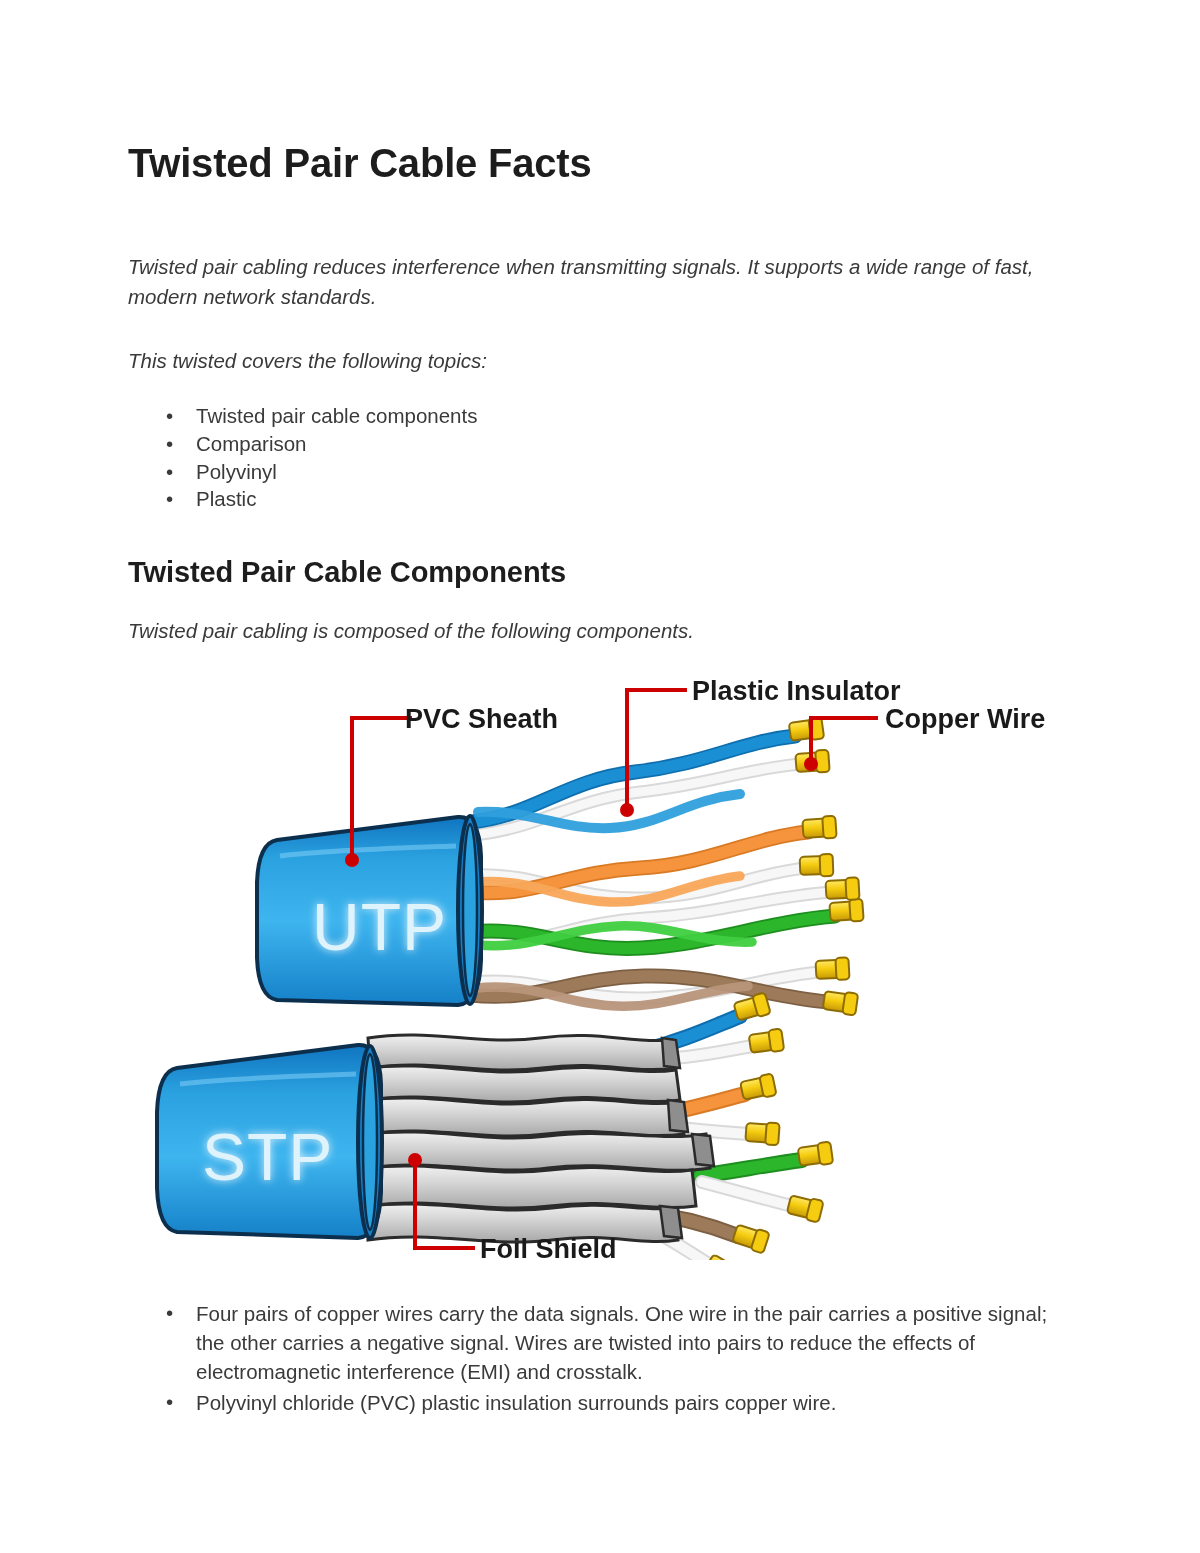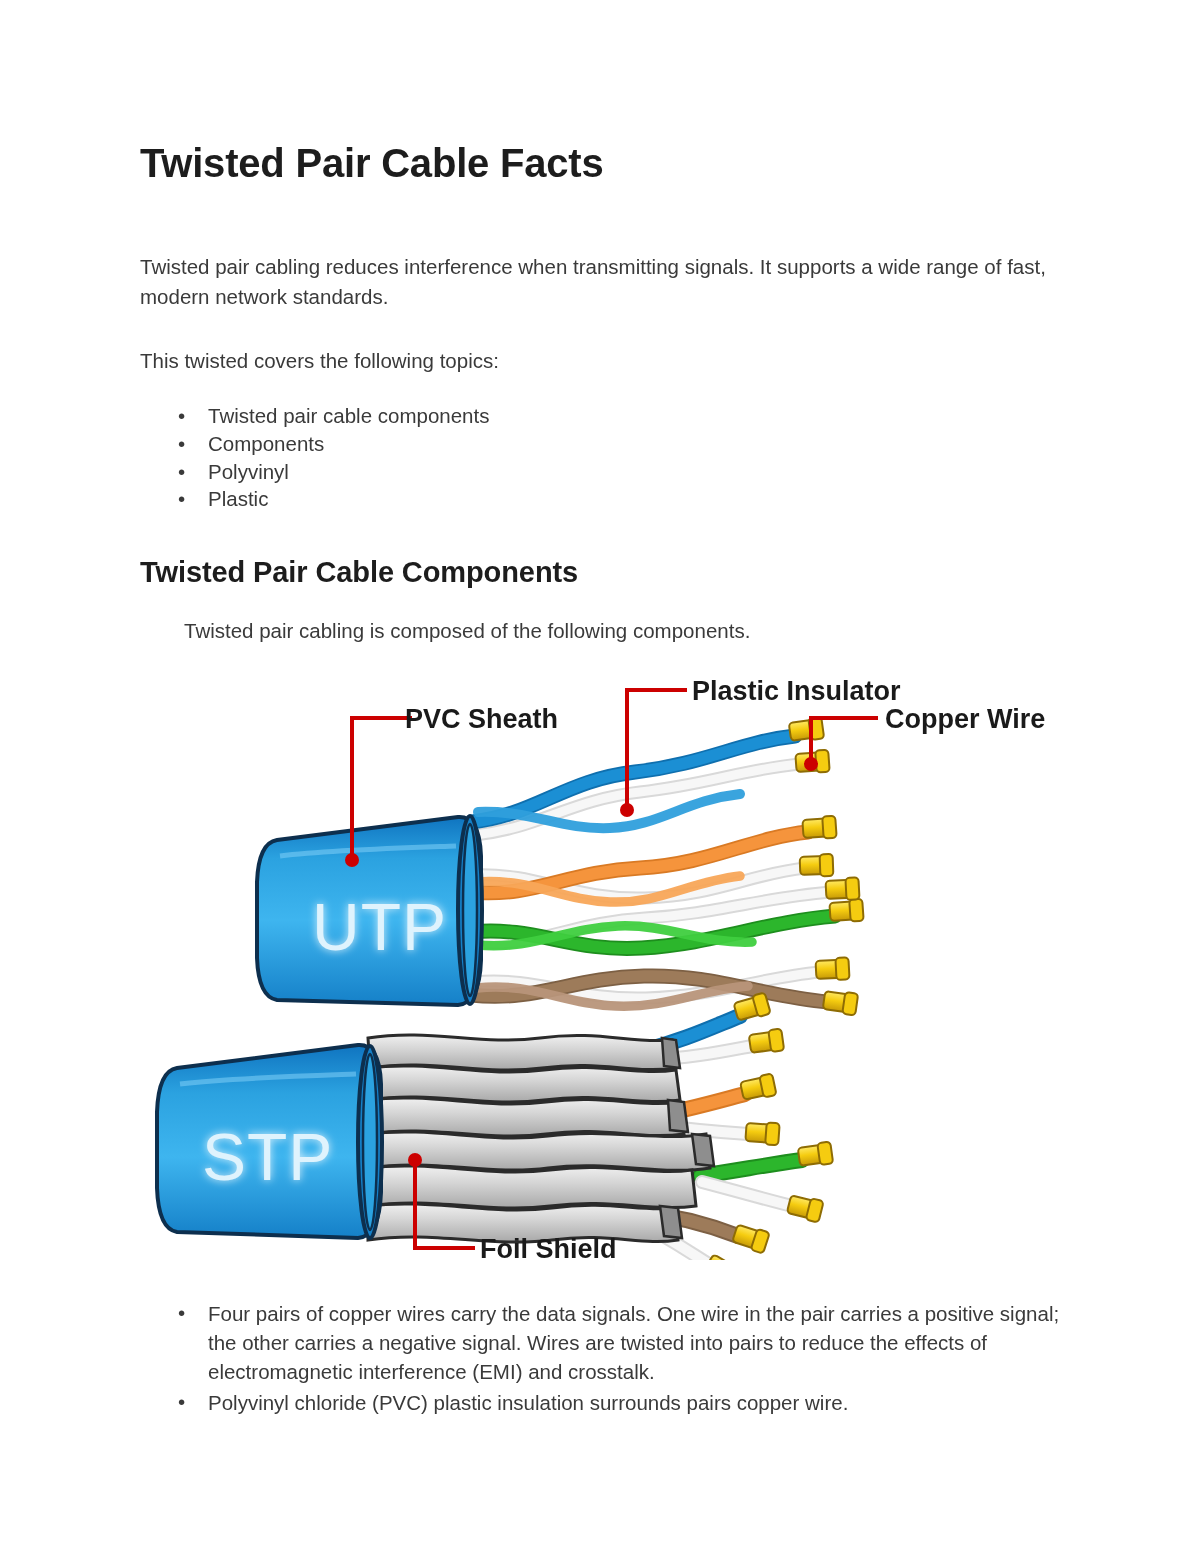--- a/index.html
+++ b/index.html
@@ -19,45 +19,46 @@
 
   .page {
     position: absolute;
     inset: 0;
     padding: 0;
   }
 
   
   .content {
     position: absolute;
-    left: 140px;
+    left: 128px;
     top: 0;
     width: 920px;
   }
 
   h1.doc-title {
     font-size: 40px;
     font-weight: bold;
     letter-spacing: -0.2px;
     color: #1d1d1d;
     margin: 0;
     padding-top: 140px;
     line-height: 1.15;
   }
 
   p.para {
     font-size: 20.5px;
     line-height: 1.47;
     color: #3a3a3a;
     margin: 0;
+    font-style: italic;
   }
 
   .para.intro { padding-top: 66px; }
   .para.topics-lead { padding-top: 34px; }
-  .para.components-lead { padding-top: 26px; margin-left: 44px; }
+  .para.components-lead { padding-top: 26px; }
 
   ul.bullets {
     margin: 0;
     padding: 0;
     list-style: none;
   }
   ul.bullets.topics { padding-top: 26px; }
 
   ul.bullets li {
     position: relative;
@@ -122,21 +123,21 @@
   <div class="content">
 
     <h1 class="doc-title">Twisted Pair Cable Facts</h1>
 
     <p class="para intro">Twisted pair cabling reduces interference when transmitting signals. It supports a wide range of fast, modern network standards.</p>
 
     <p class="para topics-lead">This twisted covers the following topics:</p>
 
     <ul class="bullets topics">
       <li><span class="dot">•</span><span>Twisted pair cable components</span></li>
-      <li><span class="dot">•</span><span>Components</span></li>
+      <li><span class="dot">•</span><span>Comparison</span></li>
       <li><span class="dot">•</span><span>Polyvinyl</span></li>
       <li><span class="dot">•</span><span>Plastic</span></li>
     </ul>
 
     <h2 class="section-title">Twisted Pair Cable Components</h2>
 
     <p class="para components-lead">Twisted pair cabling is composed of the following components.</p>
 
   </div>
 

